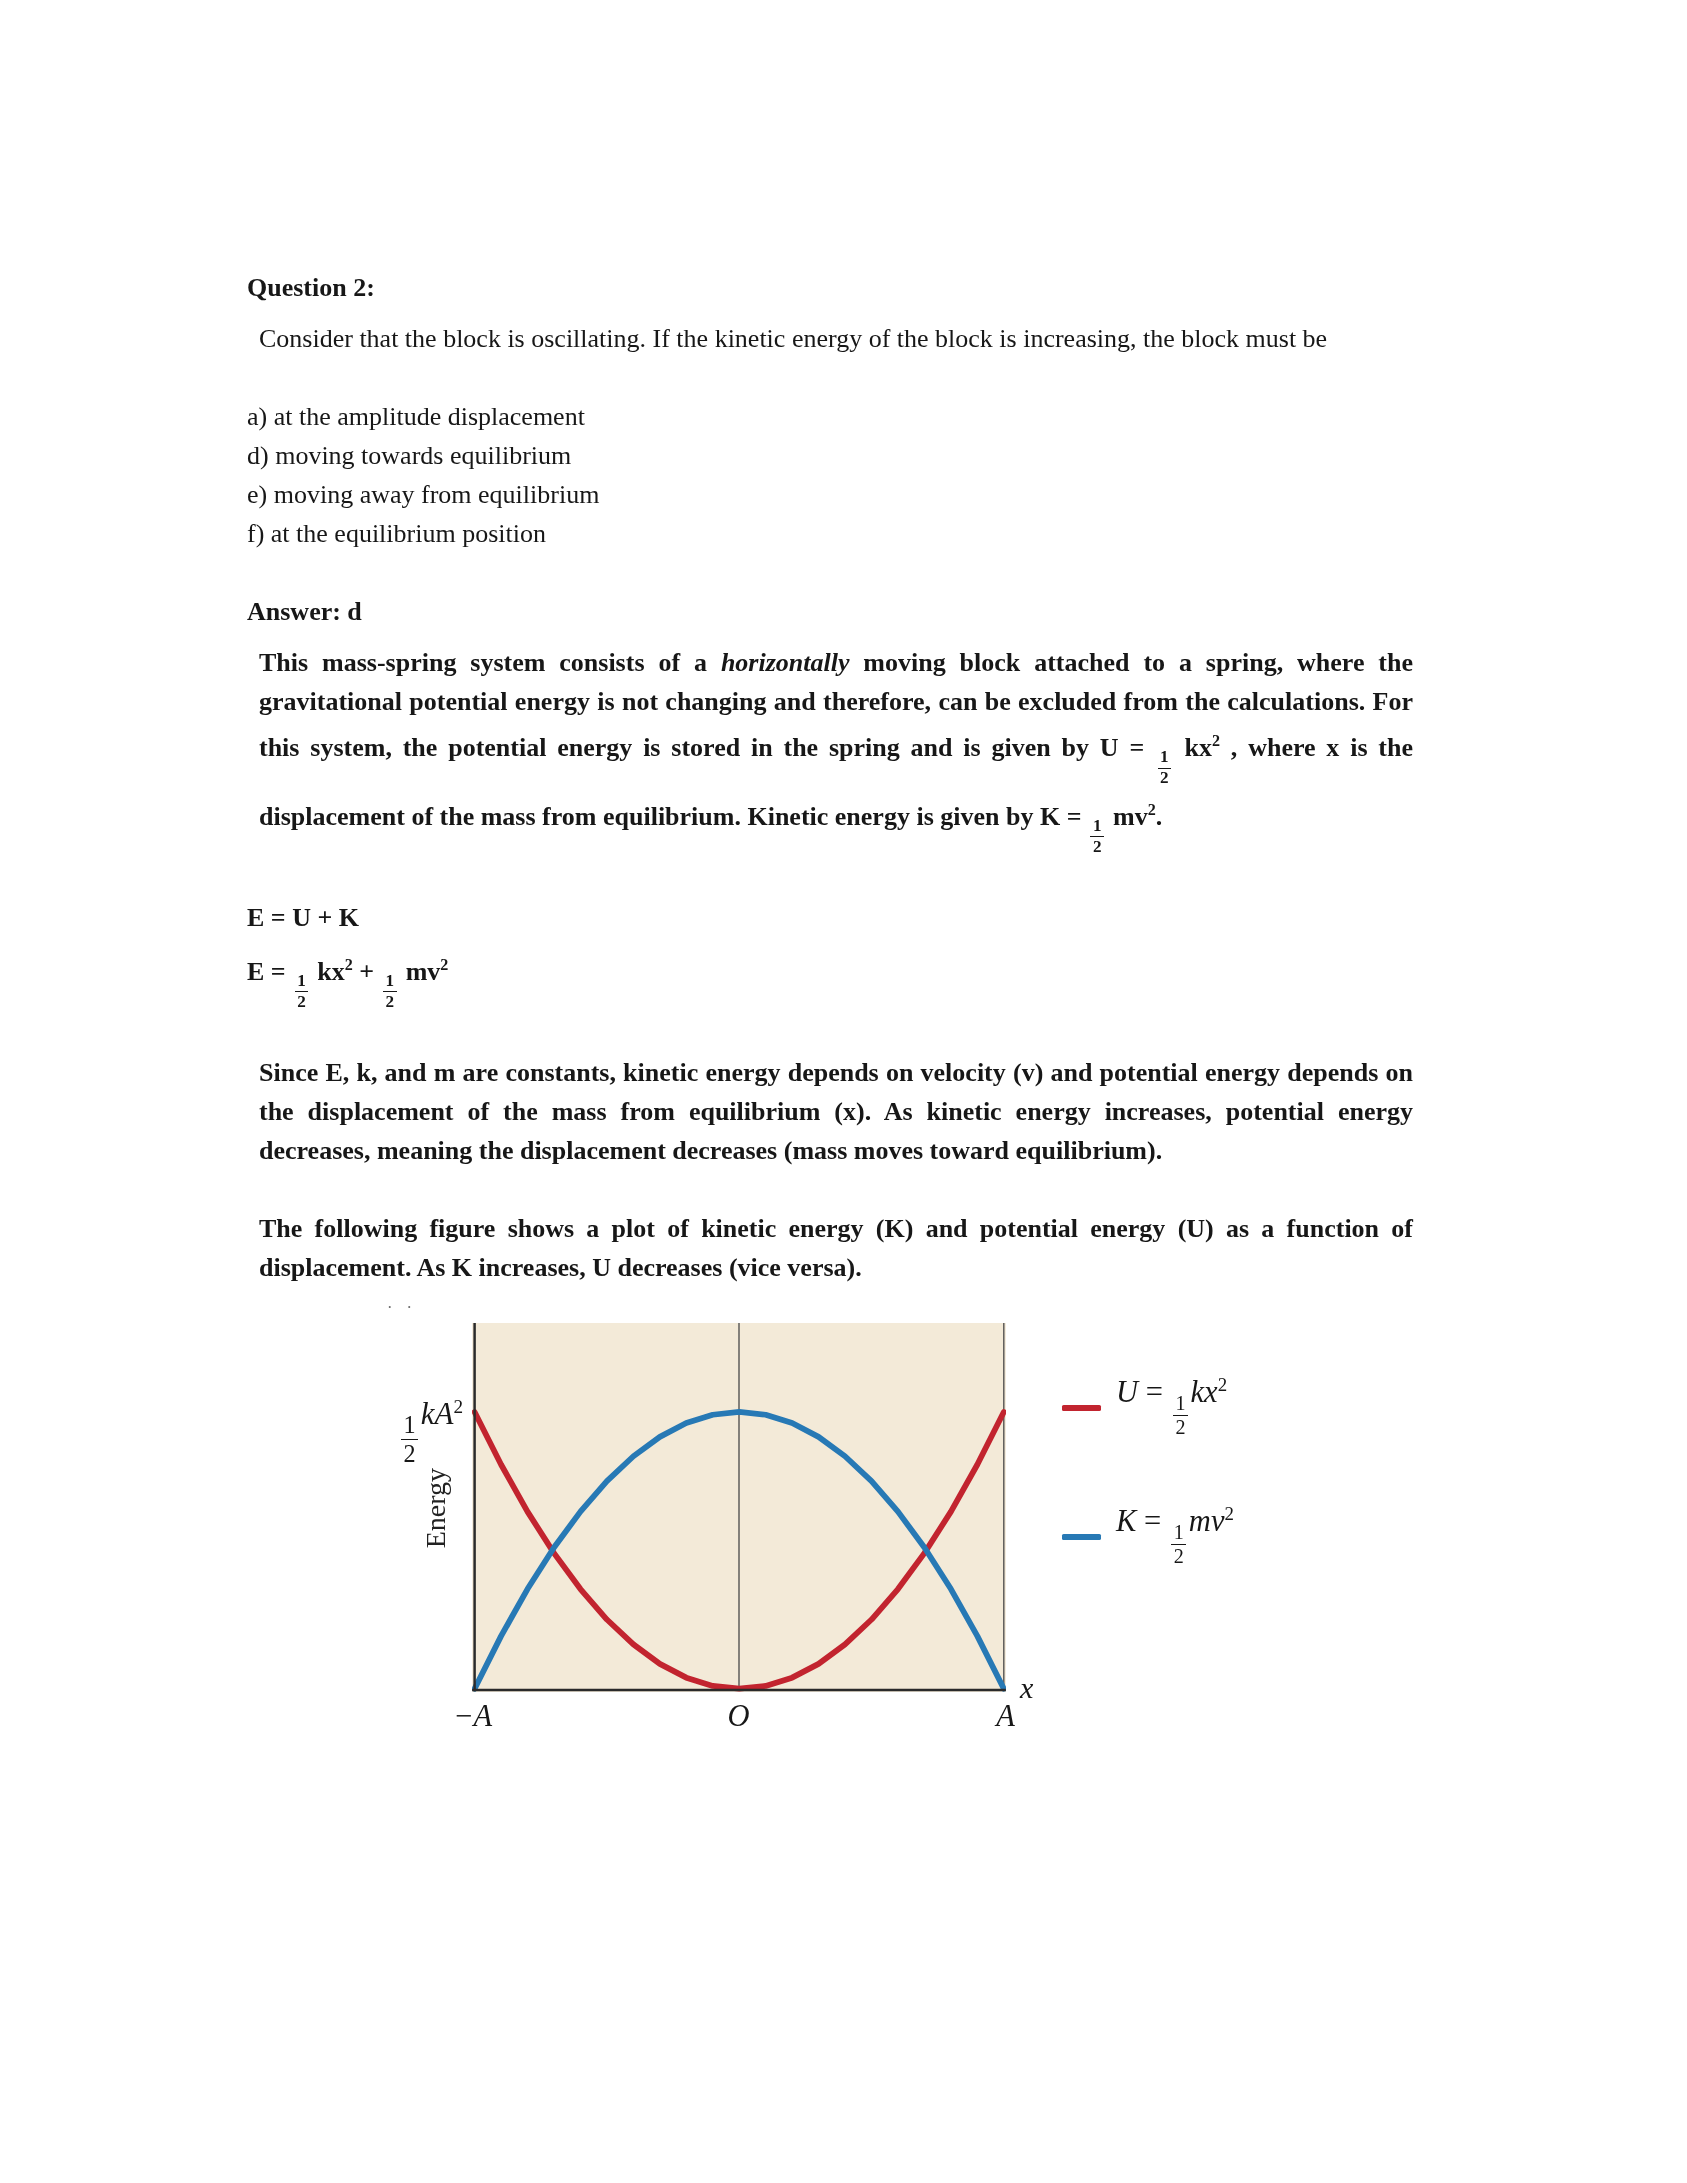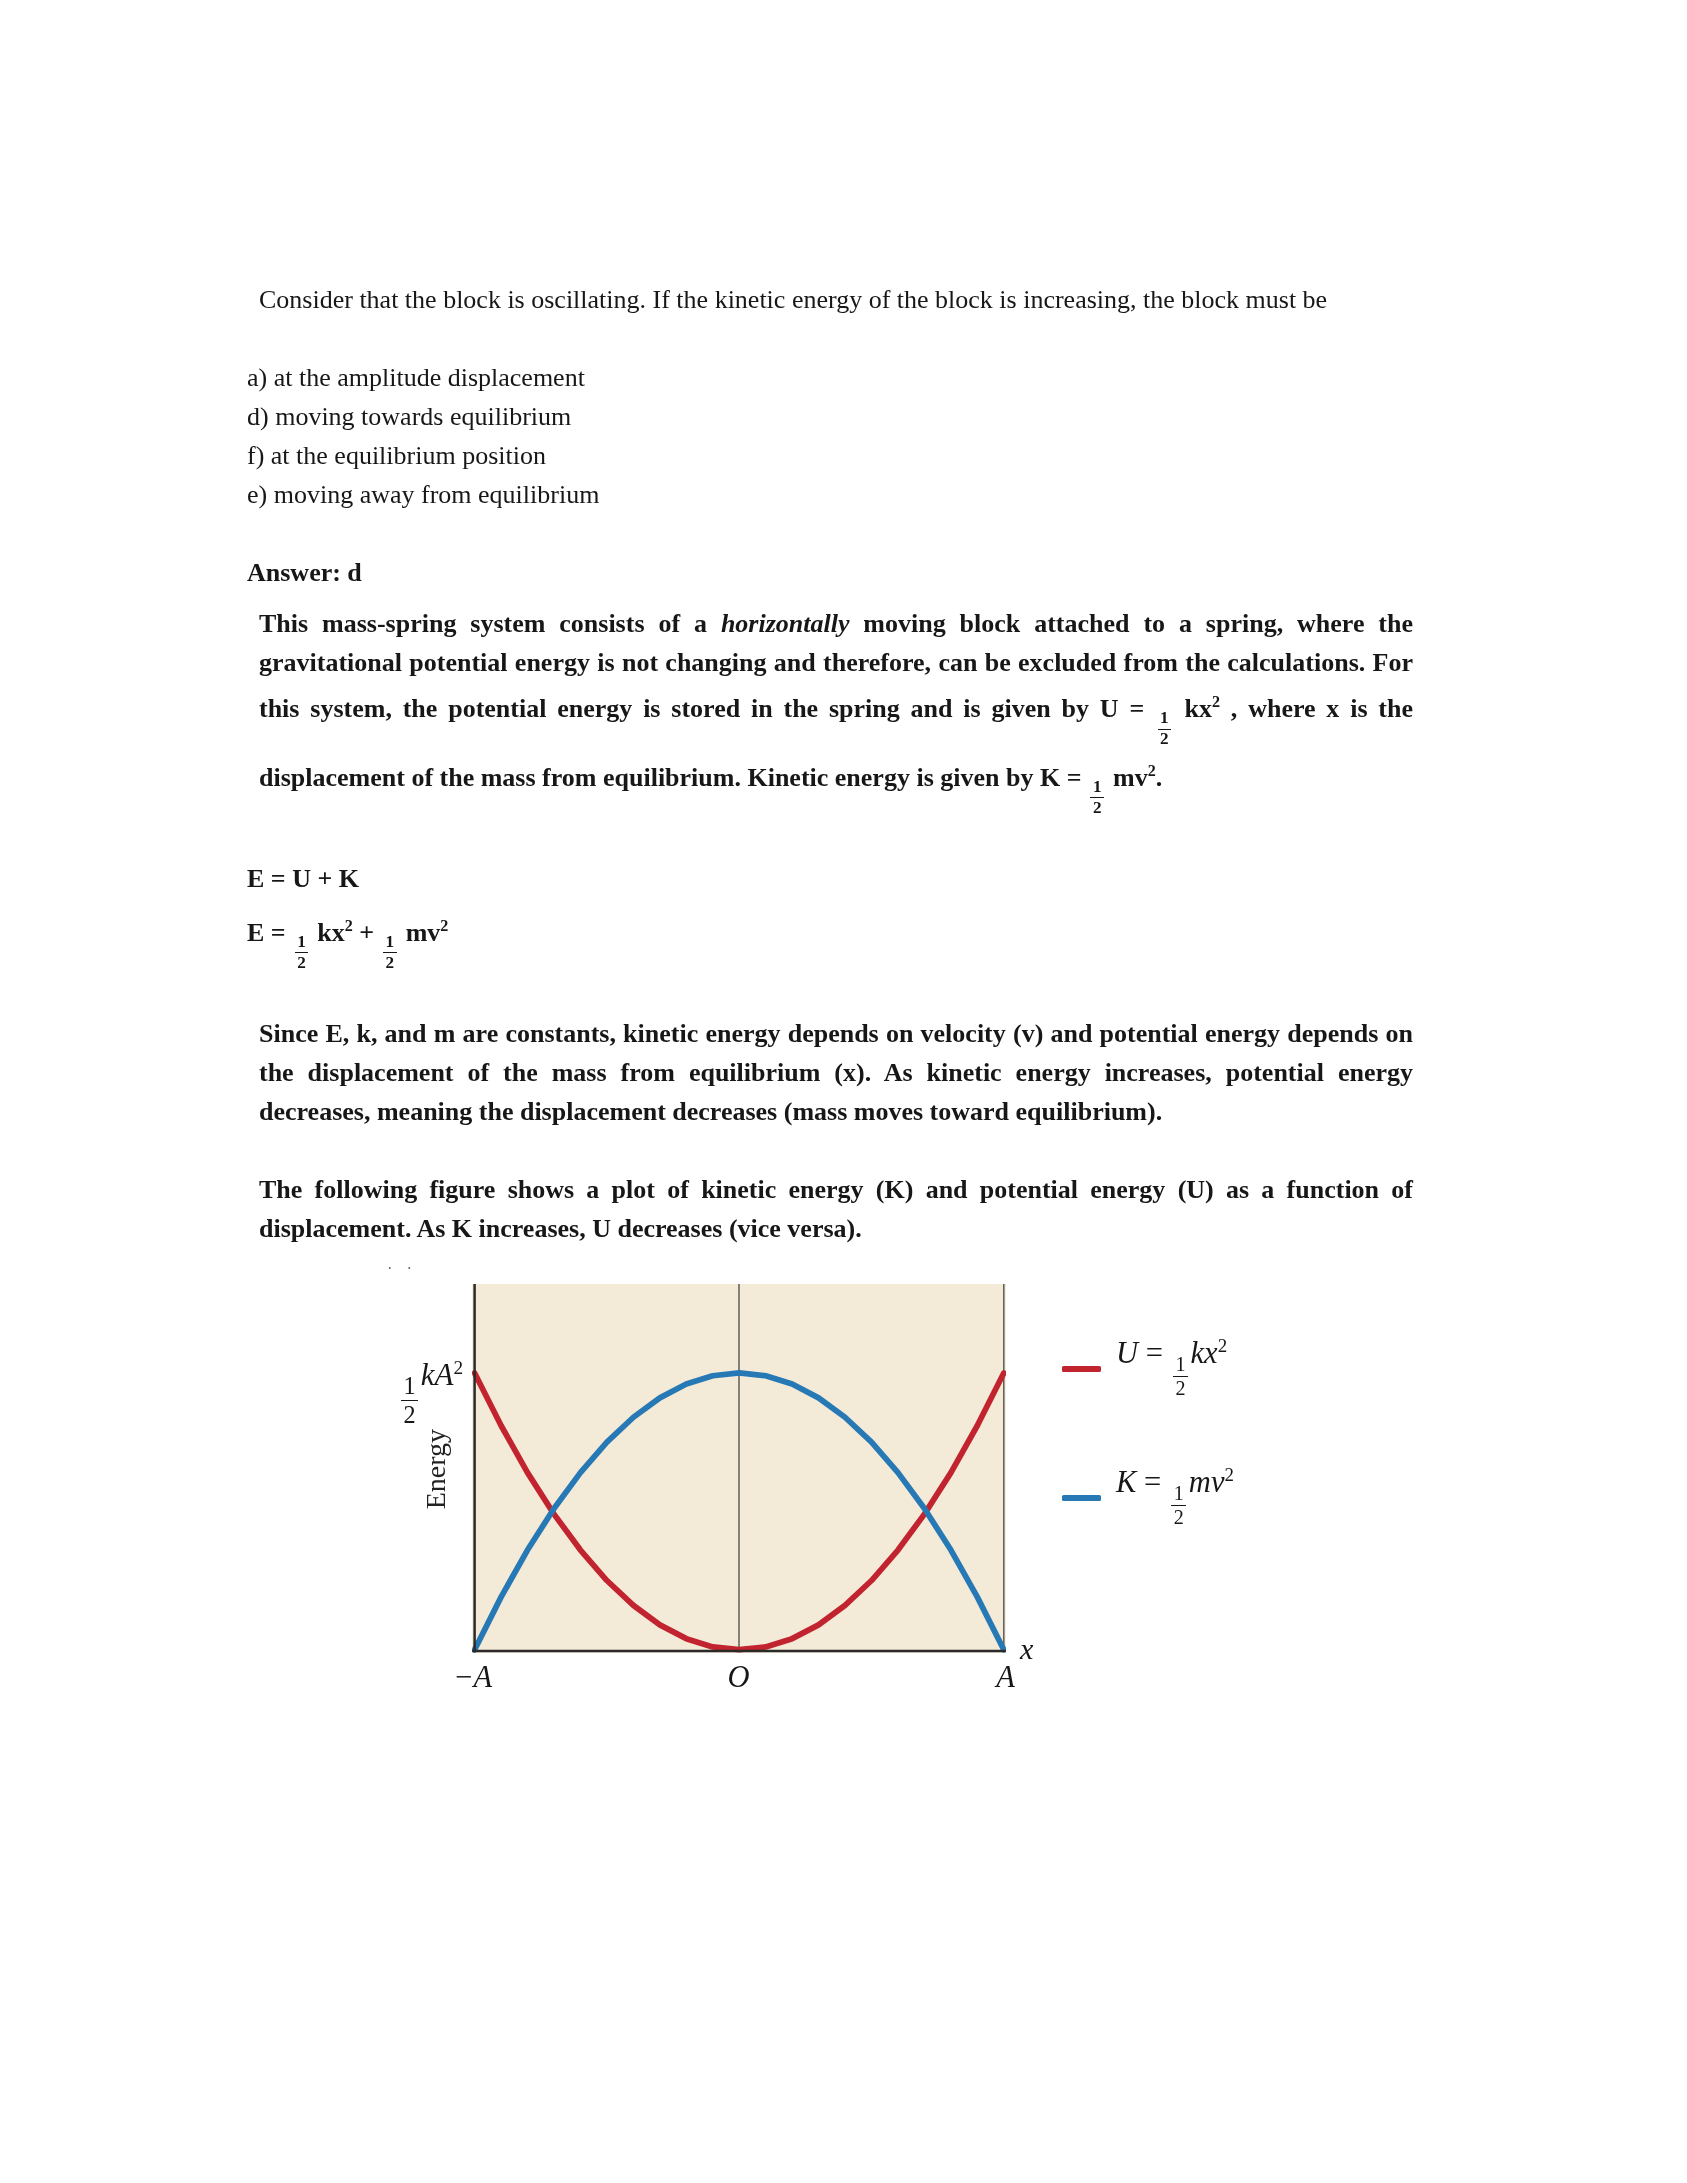--- a/index.html
+++ b/index.html
@@ -52,27 +52,28 @@
   .axisline { stroke: #2a2a2a; stroke-width: 3; }
   .thinline { stroke: #4a4a4a; stroke-width: 1.6; }
 
   .citation { margin-top: 33px; }
 </style>
 </head>
 <body>
 
 <div class="page">
 
+  <div class="txt bold">Question 2:</div>
   <p class="txt justify">Consider that the block is oscillating.  If the kinetic energy of the block is increasing,  the block must be</p>
 
   <div class="block">
     <div class="txt">a) at the amplitude displacement</div>
     <div class="txt" style="font-weight: normal;">d) moving towards equilibrium</div>
+    <div class="txt">e) moving away from equilibrium</div>
     <div class="txt">f) at the equilibrium position</div>
-    <div class="txt">e) moving away from equilibrium</div>
   </div>
 
   <div class="block">
     <div class="txt bold">Answer: d</div>
     <p class="txt justify bold"><span>This mass-spring system consists of a </span><span class="it" style="font-style: italic;">horizontally</span><span> moving block attached to a spring, where the gravitational potential energy is not changing and therefore, can be excluded from the calculations.  For this system, the potential energy is stored in the spring and is given by U = </span><span class="frac">
           <span class="num">1</span>
           <span class="den">2</span>
         </span><span> kx</span><sup>2</sup><span> , where  x is the displacement of the mass from equilibrium.  Kinetic energy is given by  K = </span><span class="frac">
           <span class="num">1</span>
           <span class="den">2</span>

